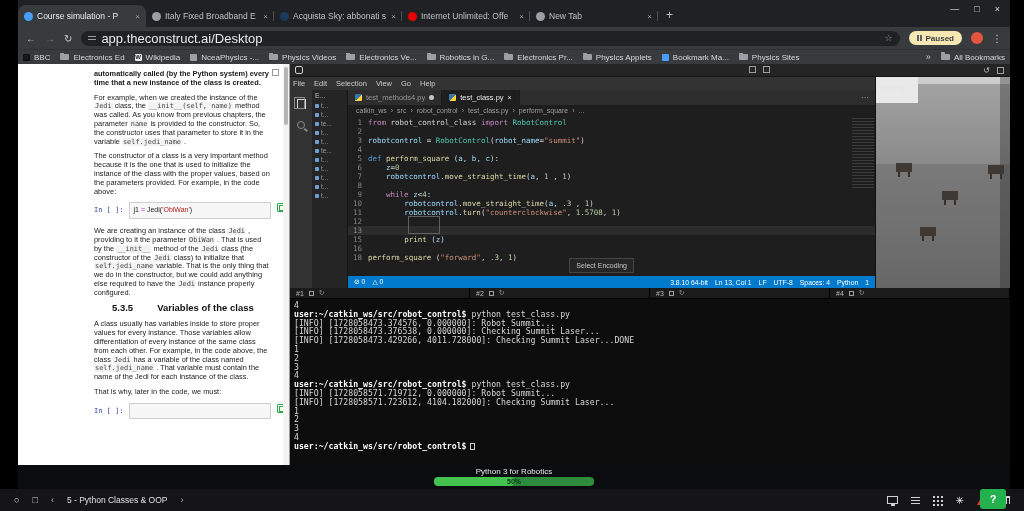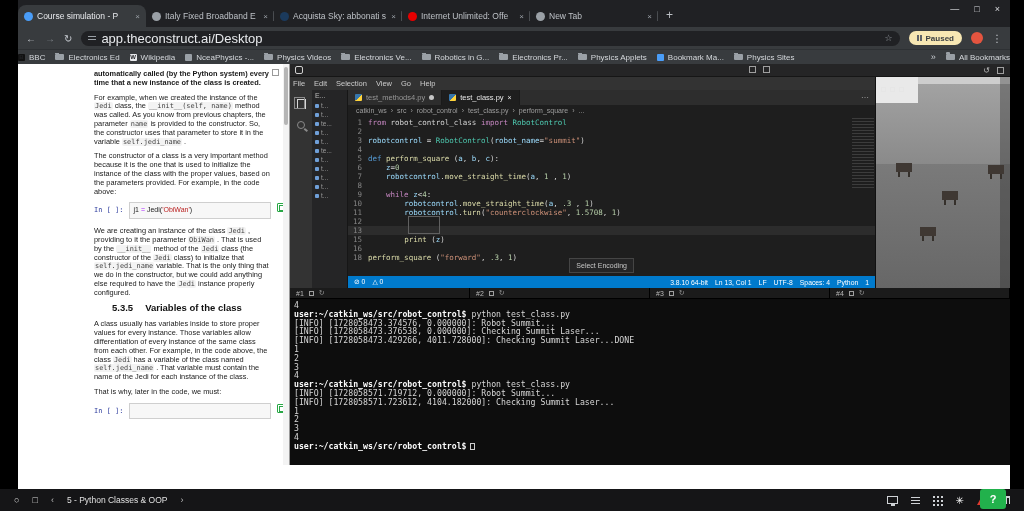--- a/index.html
+++ b/index.html
@@ -22,37 +22,37 @@
 .navbar{height:22px;background:#383b3e;display:flex;align-items:center;padding:0 8px;gap:9px}
 .navico{color:#c7cbd1;font-size:10px}
 .navico.dim{color:#7d8288}
 .addrbar{flex:1;height:15px;background:#202124;border-radius:8px;display:flex;align-items:center;padding:0 7px;gap:5px;min-width:0}
 .tuneico{width:8px;height:8px;flex:none;background:linear-gradient(#9aa0a6,#9aa0a6) 0 2px/8px 1px no-repeat,linear-gradient(#9aa0a6,#9aa0a6) 0 5px/8px 1px no-repeat}
 .url{color:#e8eaed;font-size:13px;flex:1;white-space:nowrap;overflow:hidden}
 .star{color:#9aa0a6;font-size:9px}
 .paused{height:14px;background:#f7e7b3;border-radius:7px;display:flex;align-items:center;gap:4px;padding:0 8px;color:#3c4043;font-size:8px;font-weight:bold;flex:none}
 .pauseico{width:5px;height:6px;border-left:2px solid #5f6368;border-right:2px solid #5f6368}
 .avatar{width:12px;height:12px;border-radius:50%;background:#e4543f;flex:none}
-.bkbar{height:15px;background:#383b3e;border-top:1px solid #2e3134;display:flex;align-items:center;padding:0 0;gap:10px;font-size:8px;color:#d5d8dc}
+.bkbar{height:15px;background:#383b3e;border-top:1px solid #2e3134;display:flex;align-items:center;padding:0 5px;gap:10px;font-size:8px;color:#d5d8dc}
 .bmrow{display:flex;align-items:center;gap:10px;flex:1;overflow:hidden}
 .bm{display:flex;align-items:center;gap:4px;white-space:nowrap}
 .bmi{width:7px;height:7px;border-radius:1px;flex:none;font-size:6px;line-height:7px;text-align:center;color:#202124;font-weight:bold}
 .bmi.folder{width:9px;height:6px;background:#9aa0a6;border-radius:1px;position:relative}
 .bmi.folder::before{content:"";position:absolute;top:-2px;left:0;width:4px;height:2px;background:#9aa0a6;border-radius:1px 1px 0 0}
 .bmmore{color:#c7cbd1;font-size:9px}
 
 
 .content{position:absolute;top:64px;left:12px;right:0;height:401px;display:flex}
 .notebook{width:260px;background:#fff;position:relative;overflow:hidden;color:#1a1a1a;border-right:1px solid #9a9a9a}
 .nbody{padding:6px 18px 0 64px;font-size:7.4px;line-height:8.8px}
 .np{margin-bottom:6px}
 .nb-bold{font-weight:bold}
 .nic{font-family:"DejaVu Sans Mono",monospace;font-size:6.9px;background:#f3f3f3;color:#444;padding:0 1px;border-radius:2px}
 .nh{font-size:9.5px;font-weight:bold;margin:4px 0 8px 18px;color:#111}
-.nh .nht{margin-left:12px}
+.nh .nht{margin-left:24px}
 .ncell{position:relative;display:flex;align-items:flex-start;gap:5px;margin:2px 0 8px 0}
 .nprompt{color:#303F9F;font-size:7px;flex:none;padding-top:4px}
 .ncode{flex:1;min-height:16px;background:#f7f7f7;border:1px solid #cfcfcf;font-size:7px;padding:3px 4px;white-space:pre;overflow:hidden}
 .j-d{color:#1a1a1a}.j-o{color:#AA22FF}.j-s{color:#BA2121}
 .ncopy{position:absolute;right:-14px;top:1px;width:8px;height:9px;border:1px solid #28a745;border-radius:1px}
 .ncopy::before{content:"";position:absolute;left:1px;top:1px;width:3px;height:4px;border:1px solid #28a745}
 .nbscroll{position:absolute;top:0;bottom:0;right:0;width:6px;background:#f3f3f3}
 .nbthumb{position:absolute;top:3px;left:1px;width:4px;height:58px;background:#b5b5b5;border-radius:2px}
 .nbexpand{position:absolute;top:5px;right:10px;width:7px;height:7px;border:1px solid #9a9a9a}
 
@@ -545,20 +545,27 @@
               <div class="tline">2</div>
               <div class="tline">3</div>
               <div class="tline">4</div>
               <div class="tline"><span class="tprompt">user:~/catkin_ws/src/robot_control$</span><span class="tcursor"></span></div>
             </div>
         </div>
       </div>
 
     </div>
 
+    <div class="footer">
+      <div class="ftitle">Python 3 for Robotics</div>
+      <div class="fbar">
+        <div class="ffill" style="width: 50%;"></div>
+        <div class="flabel">50%</div>
+      </div>
+    </div>
 
   </div>
 
   <div class="taskbar">
     <span class="tbico">○</span>
     <span class="tbico">□</span>
     <span class="tbchev">‹</span>
     <span class="tblesson">5 - Python Classes &amp; OOP</span>
     <span class="tbchev">›</span>
     <span class="tbspacer"></span>

